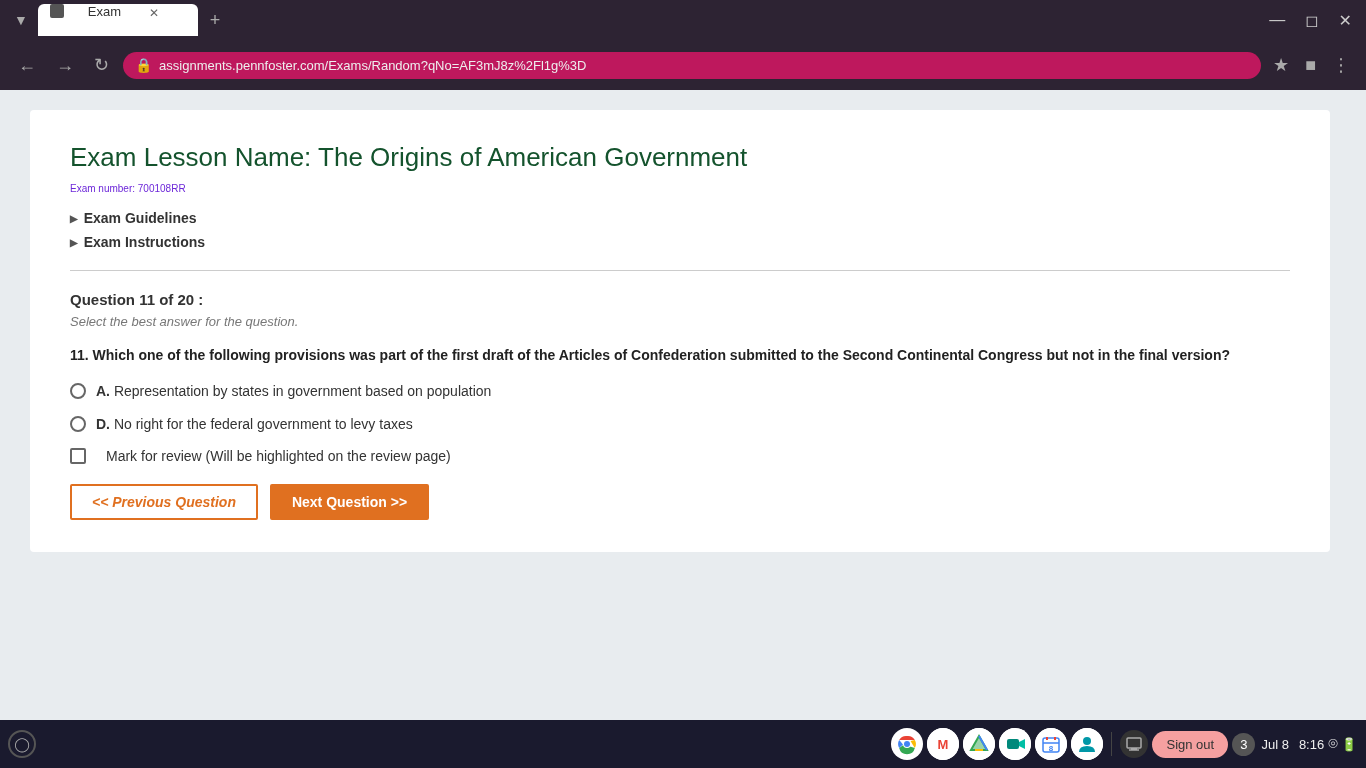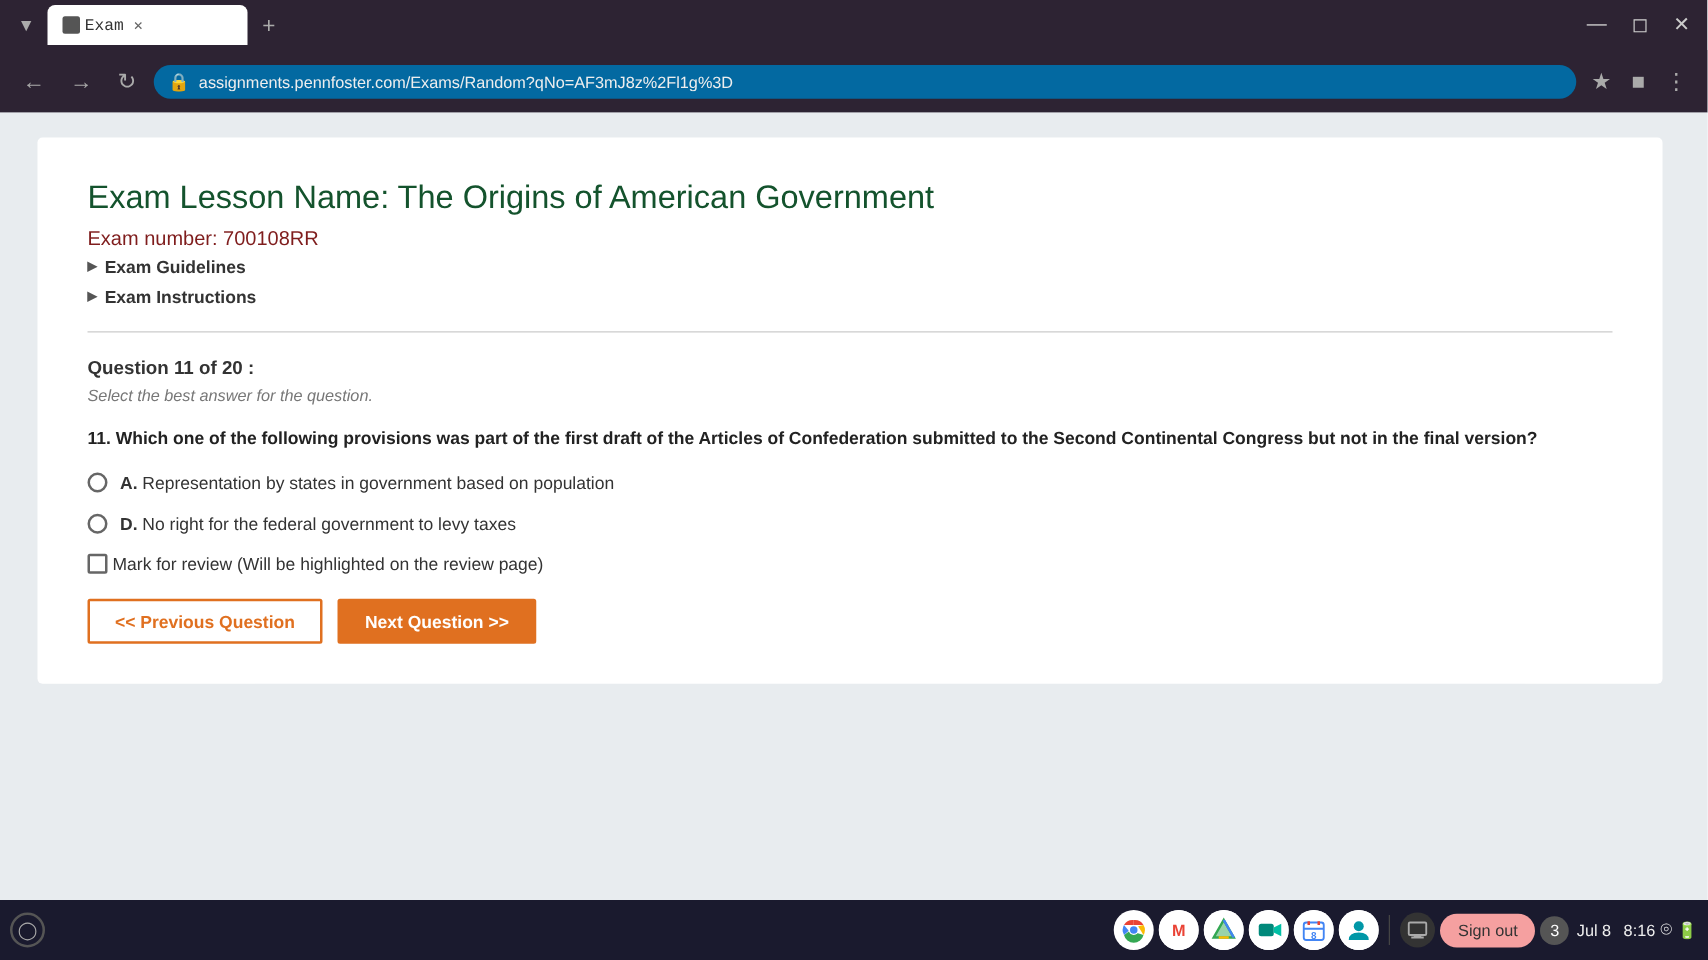--- a/index.html
+++ b/index.html
@@ -18,30 +18,28 @@
       gap: 4px;
     }
     .tab-arrow {
       color: #aaa;
       font-size: 14px;
       padding: 4px 6px;
       cursor: pointer;
     }
     .tab {
       display: flex;
-      align-items: center;
       background: #ffffff;
       border-radius: 6px 6px 0 0;
       padding: 0 12px;
       height: 32px;
-      gap: 4px;
+      gap: 24px;
       font-size: 13px;
       color: #333;
       min-width: 160px;
-      font-family: Liberation Mono, monospace;
     }
     .tab-favicon {
       width: 16px;
       height: 16px;
       background: #555;
       border-radius: 2px;
     }
     .tab-close {
       color: #666;
       font-size: 12px;
@@ -89,21 +87,21 @@
     }
     .address-icon {
       position: absolute;
       left: 12px;
       color: #aaa;
       font-size: 14px;
       z-index: 1;
     }
     .address-text {
       width: 100%;
-      background: #0369a1;
+      background: #be185d;
       border: none;
       border-radius: 20px;
       padding: 6px 14px 6px 36px;
       color: #eee;
       font-size: 13px;
       outline: none;
     }
     .toolbar-icons {
       display: flex;
       gap: 8px;
@@ -129,23 +127,23 @@
       padding: 32px 40px;
       max-width: 1300px;
     }
     .exam-title {
       font-size: 26px;
       font-weight: 400;
       color: #14532d;
       margin-bottom: 10px;
     }
     .exam-number {
-      font-size: 16px;
-      color: #7f1d1d;
-      margin-bottom: 4px;
+      font-size: 10px;
+      color: #6d28d9;
+      margin-bottom: 16px;
     }
     .collapsible {
       display: flex;
       align-items: center;
       gap: 6px;
       font-size: 14px;
       font-weight: bold;
       color: #333;
       margin-bottom: 8px;
       cursor: pointer;
@@ -191,21 +189,21 @@
       height: 16px;
       border-radius: 50%;
       border: 2px solid #666;
       flex-shrink: 0;
       margin-top: 1px;
       cursor: pointer;
     }
     .mark-review {
       display: flex;
       align-items: center;
-      gap: 4px;
+      gap: 20px;
       font-size: 14px;
       color: #333;
       margin-top: 4px;
       margin-bottom: 20px;
     }
     .checkbox {
       width: 16px;
       height: 16px;
       border: 2px solid #666;
       border-radius: 2px;
@@ -219,20 +217,21 @@
     }
     .btn-prev {
       background: #fff;
       border: 2px solid #e07020;
       color: #e07020;
       padding: 8px 20px;
       font-size: 14px;
       font-weight: bold;
       cursor: pointer;
       border-radius: 2px;
+      font-style: italic;
     }
     .btn-next {
       background: #e07020;
       border: 2px solid #e07020;
       color: #fff;
       padding: 8px 20px;
       font-size: 14px;
       font-weight: bold;
       cursor: pointer;
       border-radius: 2px;

